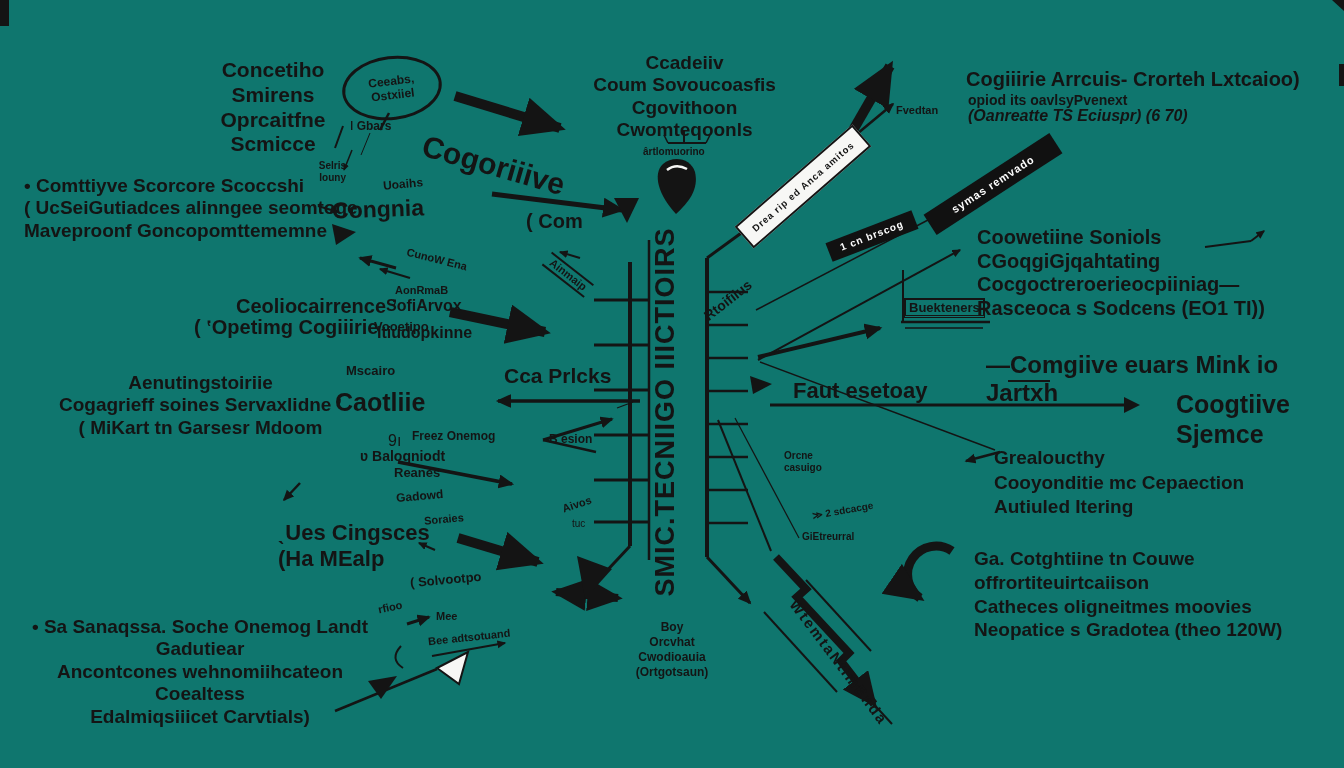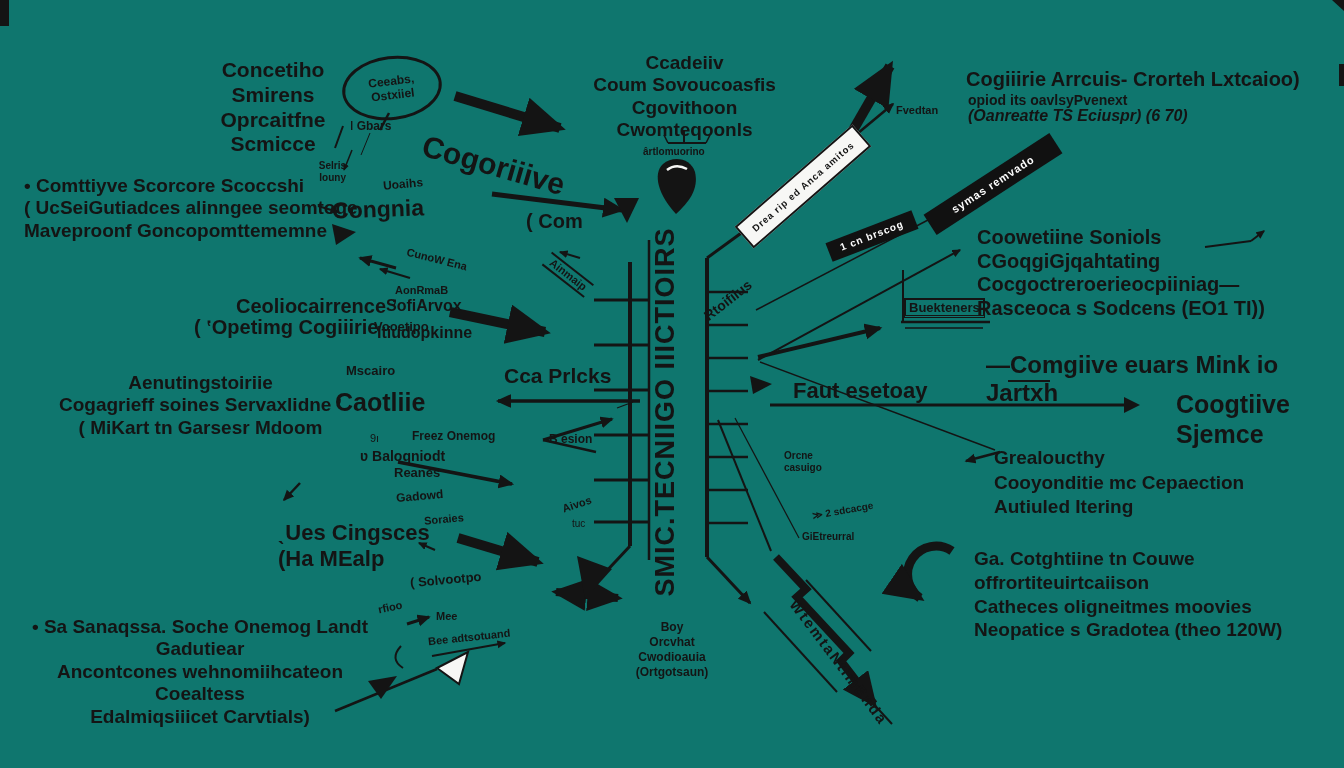--- a/index.html
+++ b/index.html
@@ -159,21 +159,21 @@
   <div class="lbl" style="left:386px;top:297px;font-size:16px;font-weight:700;">SofiArvox</div>
   <div class="lbl" style="left:194px;top:316px;font-size:20px;font-weight:600;">( ʽOpetimg Cogiiirie</div>
   <div class="lbl" style="left:374px;top:319px;font-size:13px;font-weight:600;">Vooetipo</div>
   <div class="lbl" style="left:377px;top:324px;font-size:16px;font-weight:600;text-align:right;">Itiudopkinne</div>
   <div class="lbl ctr" style="left:58px;top:372px;width:285px;font-size:19px;font-weight:600;">Aenutingstoiriie
 Cogagrieff soines Servaxlidne ʼ
 ( MiKart tn Garsesr Mdoom</div>
   <div class="lbl" style="left:346px;top:363px;font-size:13px;font-weight:700;">Mscairo</div>
   <div class="lbl" style="left:504px;top:364px;font-size:21px;font-weight:700;">Cca Prlcks</div>
   <div class="lbl" style="left:335px;top:388px;font-size:25px;font-weight:700;">Caotliie</div>
-  <div class="lbl" style="left:370px;top:432px;font-size:11px;">9ı</div>
+  <div class="lbl" style="left:388px;top:432px;font-size:16px;">9ı</div>
   <div class="lbl" style="left:412px;top:429px;font-size:12px;font-weight:600;">Freez Onemog</div>
   <div class="lbl" style="left:360px;top:448px;font-size:14px;font-weight:700;">ʋ Baloqniodt</div>
   <div class="lbl" style="left:394px;top:465px;font-size:13px;font-weight:600;">Reanes</div>
   <div class="lbl" style="left:396px;top:489px;font-size:12px;font-weight:600;transform:rotate(-5deg);">Gadowd</div>
   <div class="lbl" style="left:424px;top:513px;font-size:11px;font-weight:600;transform:rotate(-5deg);">Soraies</div>
   <div class="lbl" style="left:278px;top:520px;font-size:22px;font-weight:700;">ˎUes Cingsces
 (Ha MEalp</div>
   <div class="lbl" style="left:410px;top:572px;font-size:13px;font-weight:600;transform:rotate(-5deg);">( Solvootpo</div>
   <div class="lbl" style="left:378px;top:601px;font-size:11px;font-weight:600;transform:rotate(-12deg);">rfioo</div>
   <div class="lbl" style="left:436px;top:610px;font-size:11px;font-weight:700;">Mee</div>

